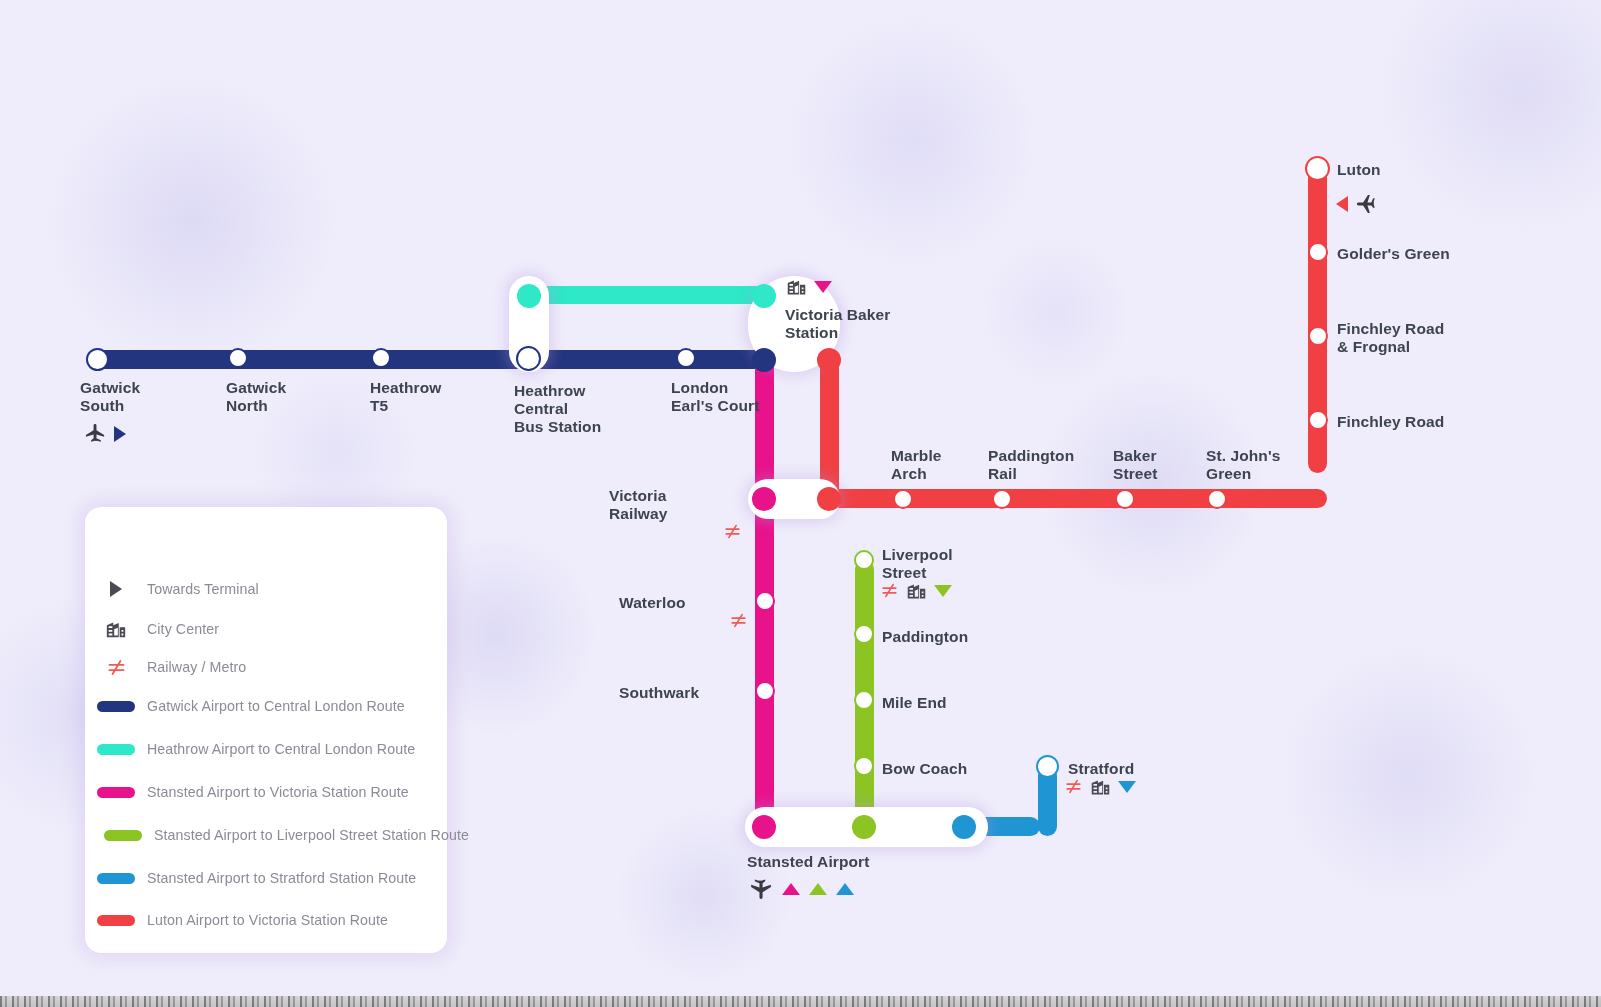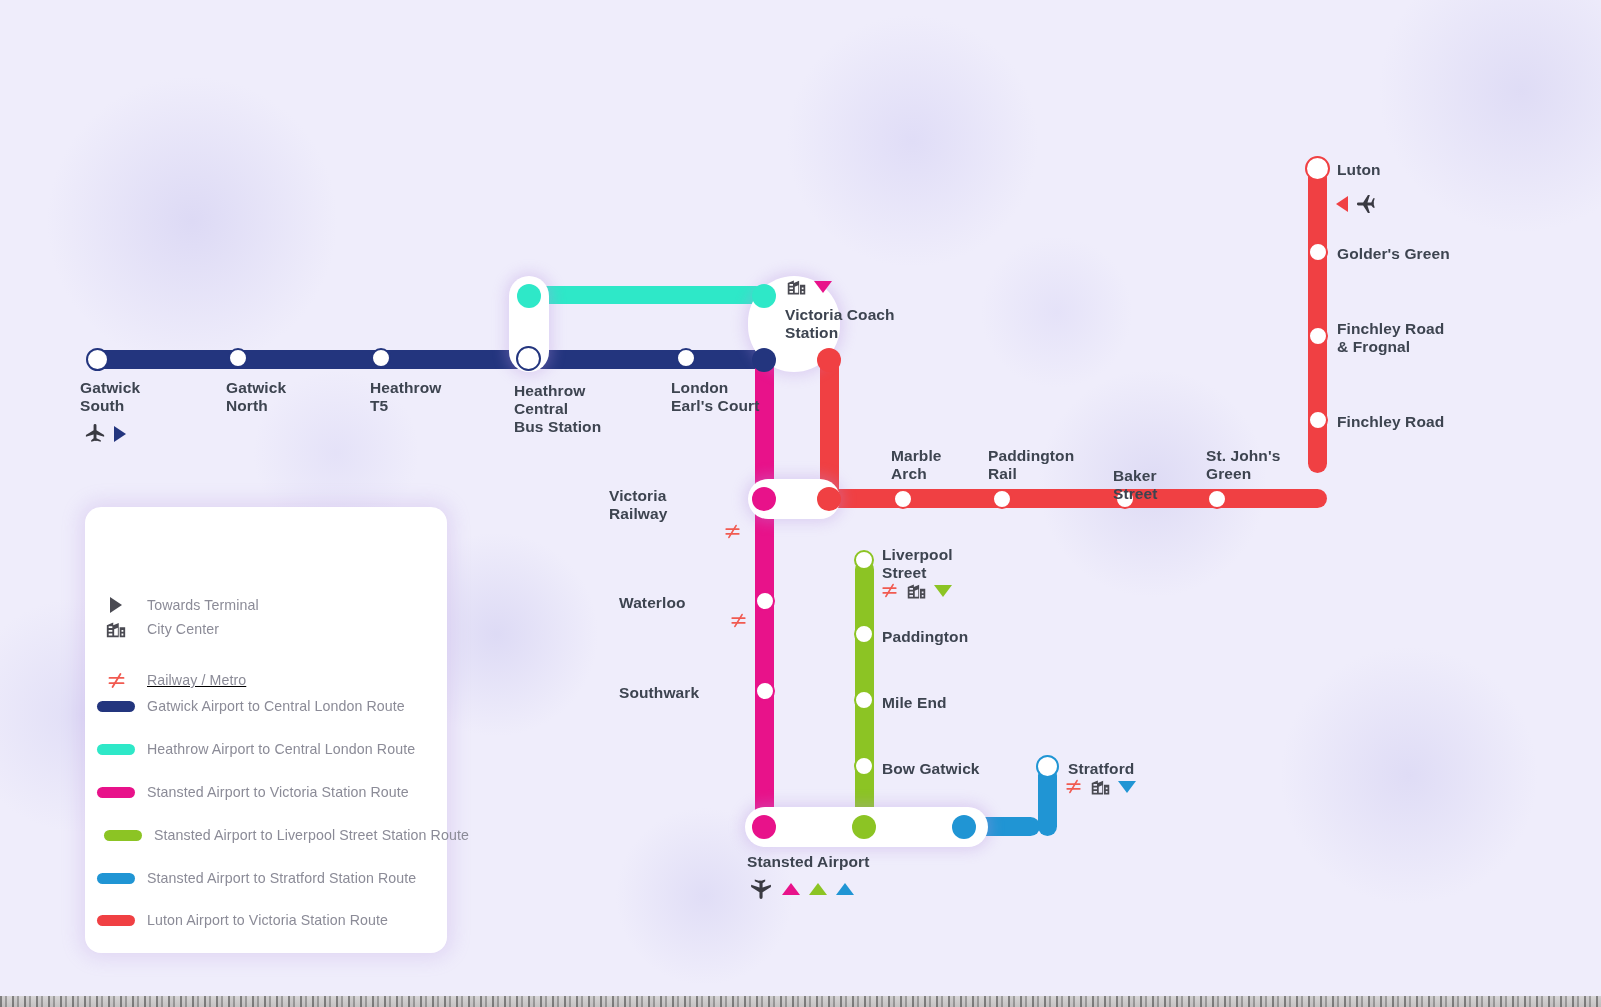--- a/index.html
+++ b/index.html
@@ -184,44 +184,44 @@
 South</div>
   <div class="label" style="left:226px; top:379px; width:120px;">Gatwick
 North</div>
   <div class="label" style="left:370px; top:379px; width:120px;">Heathrow
 T5</div>
   <div class="label" style="left:514px; top:382px; width:130px;">Heathrow
 Central
 Bus Station</div>
   <div class="label" style="left:671px; top:379px; width:130px;">London
 Earl's Court</div>
-  <div class="label" style="left:785px; top:306px; width:150px;">Victoria Coach
+  <div class="label" style="left:785px; top:306px; width:150px;">Victoria Baker
 Station</div>
   <div class="label right" style="left:609px; top:487px; width:130px;">Victoria
 Railway</div>
   <div class="label right" style="left:619px; top:594px; width:120px;">Waterloo</div>
   <div class="label right" style="left:619px; top:684px; width:120px;">Southwark</div>
   <div class="label" style="left:891px; top:447px; width:120px;">Marble
 Arch</div>
   <div class="label" style="left:988px; top:447px; width:120px;">Paddington
 Rail</div>
-  <div class="label" style="left:1113px; top:447px; width:120px;margin-top:20px;">Baker
+  <div class="label" style="left:1113px; top:447px; width:120px;">Baker
 Street</div>
   <div class="label" style="left:1206px; top:447px; width:120px;">St. John's
 Green</div>
   <div class="label" style="left:1337px; top:161px; width:160px;">Luton</div>
   <div class="label" style="left:1337px; top:245px; width:180px;">Golder's Green</div>
   <div class="label" style="left:1337px; top:320px; width:180px;">Finchley Road
 &amp; Frognal</div>
   <div class="label" style="left:1337px; top:413px; width:180px;">Finchley Road</div>
   <div class="label" style="left:882px; top:546px; width:140px;">Liverpool
 Street</div>
   <div class="label" style="left:882px; top:628px; width:140px;">Paddington</div>
   <div class="label" style="left:882px; top:694px; width:140px;">Mile End</div>
-  <div class="label" style="left:882px; top:760px; width:140px;">Bow Gatwick</div>
+  <div class="label" style="left:882px; top:760px; width:140px;">Bow Coach</div>
   <div class="label" style="left:1068px; top:760px; width:140px;">Stratford</div>
   <div class="label" style="left:747px; top:853px; width:220px;">Stansted Airport</div>
 
   <div class="icons" style="left:84px; top:422px;">
     <svg width="23" height="23" viewBox="0 0 24 24">
       <path fill="#3a3a42" d="M21 15.5v-2l-8-5V3.5a1.5 1.5 0 0 0-3 0v5l-8 5v2l8-2.5v4L7.5 19v1.6l3.9-1.1 1.1.3 1.1-.3 3.9 1.1V19L13 17v-4z"></path>
     </svg>
     <span class="tri tri-right" style="color:#23357e;"></span>
   </div>
 
@@ -291,37 +291,37 @@
     <svg width="25" height="25" viewBox="0 0 24 24" style="transform:rotate(180deg);">
       <path fill="#3a3a42" d="M21 15.5v-2l-8-5V3.5a1.5 1.5 0 0 0-3 0v5l-8 5v2l8-2.5v4L7.5 19v1.6l3.9-1.1 1.1.3 1.1-.3 3.9 1.1V19L13 17v-4z"></path>
     </svg>
     <span class="tri tri-up" style="color:#e8128a;"></span>
     <span class="tri tri-up" style="color:#8cc424;"></span>
     <span class="tri tri-up" style="color:#2095d4;"></span>
   </div>
 
   <div id="legend">
 
-    <div class="legend-row" style="top:83px;">
+    <div class="legend-row" style="top:67px;">
       <span class="legend-sym">
         <span class="tri tri-right" style="color:#4a4a52;"></span>
       </span>
       <span class="legend-text">Towards Terminal</span>
     </div>
 
     <div class="legend-row" style="top:107px;">
       <span class="legend-sym">
         <svg width="22" height="22" viewBox="0 0 24 24">
           <path fill="#4a4a52" d="M2 21V8l7-3v3l6-2.5V21H2zm2-2h4v-2H4v2zm0-4h4v-2H4v2zm0-4h4V9H4v2zm6 8h4V10.5l-4 1.7V19zm6 2V10h6v11h-6zm2-2h2v-2h-2v2zm0-4h2v-2h-2v2z"></path>
         </svg>
       </span>
       <span class="legend-text">City Center</span>
     </div>
 
-    <div class="legend-row" style="top:158px;text-decoration:underline;">
+    <div class="legend-row" style="top:145px;">
       <span class="legend-sym">
         <svg width="21" height="21" viewBox="0 0 24 24">
           <g stroke="#f15a50" stroke-width="2.1" stroke-linecap="round">
             <line x1="4" y1="9" x2="20" y2="9"></line>
             <line x1="4" y1="15" x2="20" y2="15"></line>
             <line x1="16.5" y1="4.5" x2="7.5" y2="19.5"></line>
           </g>
         </svg>
       </span>
       <span class="legend-text">Railway / Metro</span>

